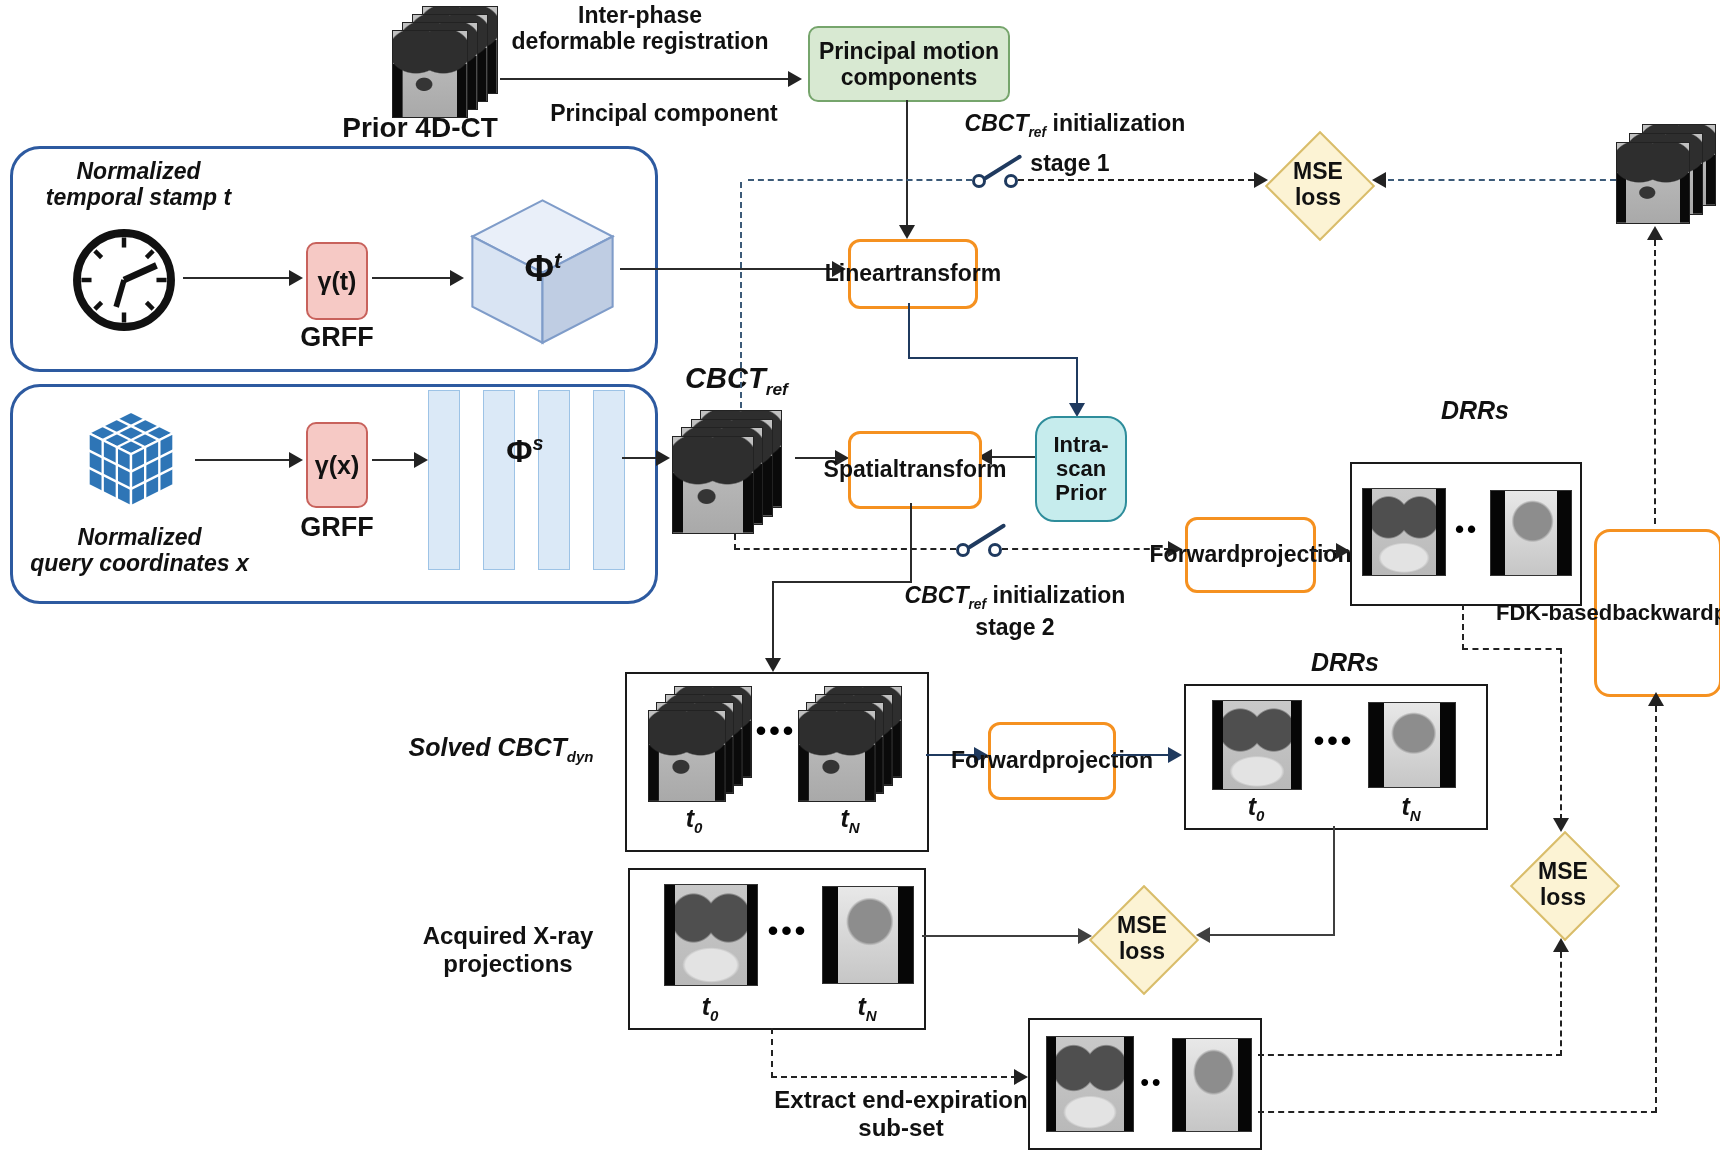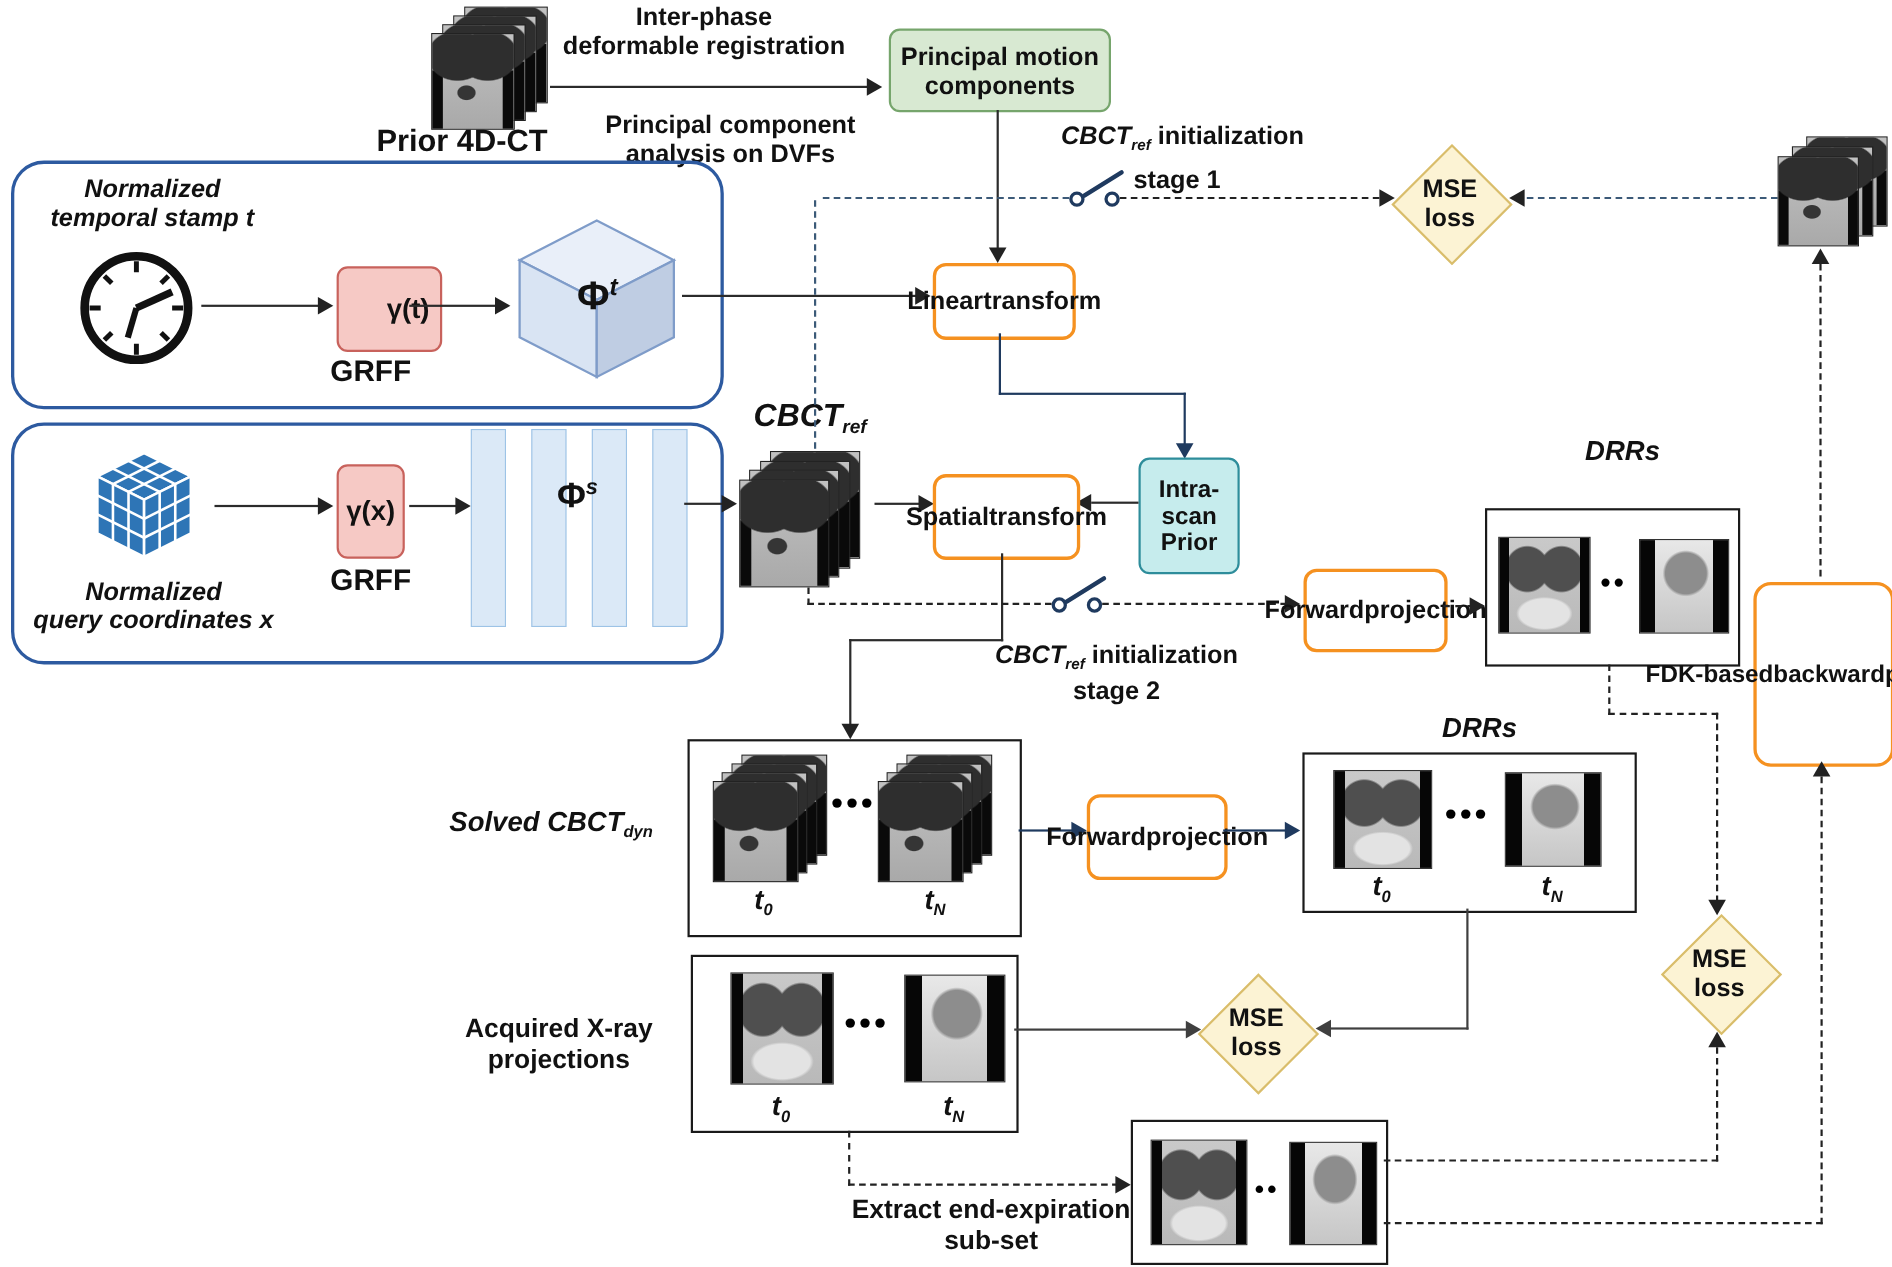--- a/index.html
+++ b/index.html
@@ -11,21 +11,21 @@
   sub{font-size:0.6em;font-weight:bold;}
   sup{font-size:0.6em;font-weight:bold;}
   
   .obox{position:absolute;background:#fff;border:3px solid #f59120;border-radius:12px;
     display:flex;align-items:center;justify-content:center;
     font-weight:bold;text-align:center;line-height:1.12;}
   .gbox{position:absolute;background:#d8e9d2;border:2px solid #76a56c;border-radius:10px;
     display:flex;flex-direction:column;align-items:center;justify-content:center;font-weight:bold;line-height:1.15;}
   .pbox{position:absolute;background:#f6c9c5;border:2px solid #c8625c;border-radius:10px;
     display:flex;align-items:center;justify-content:center;font-weight:bold;}
-  .tbox{position:absolute;background:#c6eced;border:2.5px solid #2e8d9b;border-radius:10px;
+  .tbox{position:absolute;background:#c6eced;border:2.5px solid #2e8d9b;border-radius:20px;
     display:flex;flex-direction:column;align-items:center;justify-content:center;font-weight:bold;line-height:1.1;}
   .frame{position:absolute;background:#fff;border:2.5px solid #1a1a1a;}
   .bluebox{position:absolute;border:3px solid #2d5aa0;border-radius:30px;background:transparent;}
   .diamond{position:absolute;width:74px;height:74px;background:#fcf3d4;border:2px solid #d9bd6b;transform:rotate(45deg);}
   
   .hl{position:absolute;height:0;border-top:2.5px solid #2b2b2b;}
   .vl{position:absolute;width:0;border-left:2.5px solid #2b2b2b;}
   .hd{position:absolute;height:0;border-top:2.5px dashed #222;}
   .vd{position:absolute;width:0;border-left:2.5px dashed #222;}
   .slate{border-color:#3c5a78;}
@@ -87,21 +87,20 @@
   <div class="lbl" style="left:330px;top:112px;width:180px;font-size:28px;">Prior 4D-CT</div>
 
   <div class="lbl" style="left:430px;top:2px;width:420px;font-size:23px;">
     <div>Inter-phase</div>
     <div>deformable registration</div>
   </div>
   <div class="hl" style="left:500px;top:78px;width:290px;"></div>
   <i class="ah r" style="left:788px;top:71px;"></i>
   <div class="lbl" style="left:484px;top:100px;width:360px;font-size:23px;">
     <div>Principal component</div>
-    <div>analysis on DVFs</div>
   </div>
 
   <div class="gbox" style="left:808px;top:26px;width:198px;height:72px;font-size:23px;">
     <div>Principal motion</div>
     <div>components</div>
   </div>
   <div class="vl" style="left:906px;top:100px;height:126px;"></div>
   <i class="ah d" style="left:899px;top:225px;"></i>
 
   <div class="lbl" style="left:935px;top:110px;width:280px;font-size:23px;">
@@ -146,21 +145,21 @@
       <line x1="24" y1="24" x2="30" y2="30"></line>
         <line x1="70" y1="70" x2="76" y2="76"></line>
       <line x1="76" y1="24" x2="70" y2="30"></line>
         <line x1="30" y1="70" x2="24" y2="76"></line>
     </g>
     <line x1="50" y1="50" x2="79" y2="37" stroke="#111" stroke-width="6"></line>
     <line x1="50" y1="50" x2="43" y2="74" stroke="#111" stroke-width="5"></line>
   </svg>
   <div class="hl" style="left:183px;top:277px;width:108px;"></div>
   <i class="ah r" style="left:289px;top:270px;"></i>
-  <div class="pbox" style="left:306px;top:242px;width:58px;height:74px;font-size:25px;padding-left:34px;">γ(t)</div>
+  <div class="pbox" style="left:306px;top:242px;width:58px;height:74px;font-size:25px;">γ(t)</div>
   <div class="lbl" style="left:282px;top:322px;width:110px;font-size:27px;">GRFF</div>
   <div class="hl" style="left:372px;top:277px;width:80px;"></div>
   <i class="ah r" style="left:450px;top:270px;"></i>
   <svg class="abs" style="left:460px;top:192px;" width="165" height="155" viewBox="0 0 160 150">
     <polygon points="80,8 148,43 80,78 12,43" fill="#e9eff9" stroke="#7f9cc9" stroke-width="2"></polygon>
     <polygon points="12,43 80,78 80,146 12,111" fill="#d9e4f3" stroke="#7f9cc9" stroke-width="2"></polygon>
     <polygon points="148,43 80,78 80,146 148,111" fill="#bfcde3" stroke="#7f9cc9" stroke-width="2"></polygon>
   </svg>
   <div class="lbl" style="left:498px;top:248px;width:90px;font-size:36px;">
     <span>Φ</span><sup class="it" style="font-size:0.62em;">t</sup>

